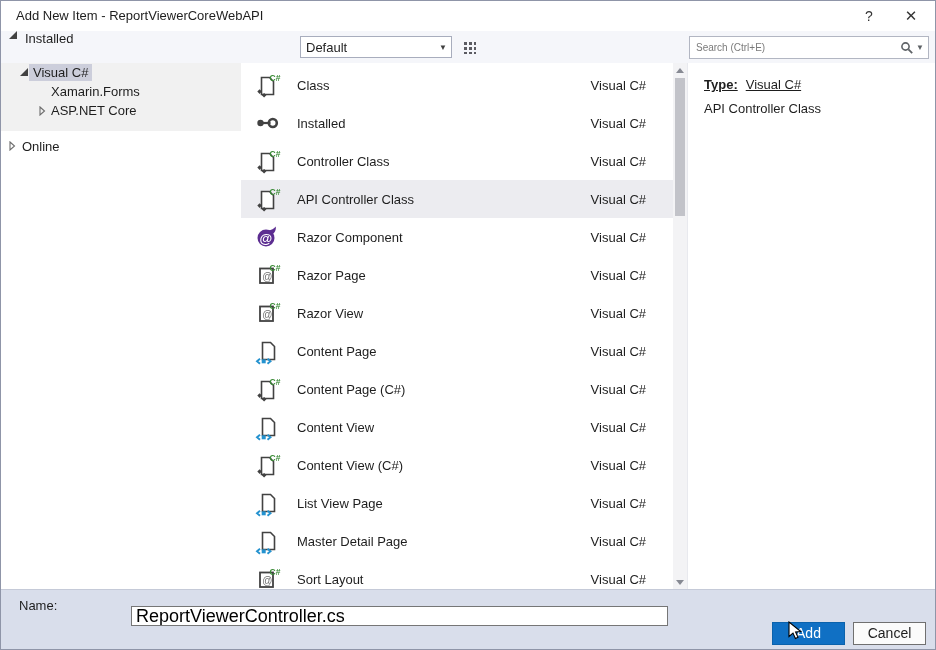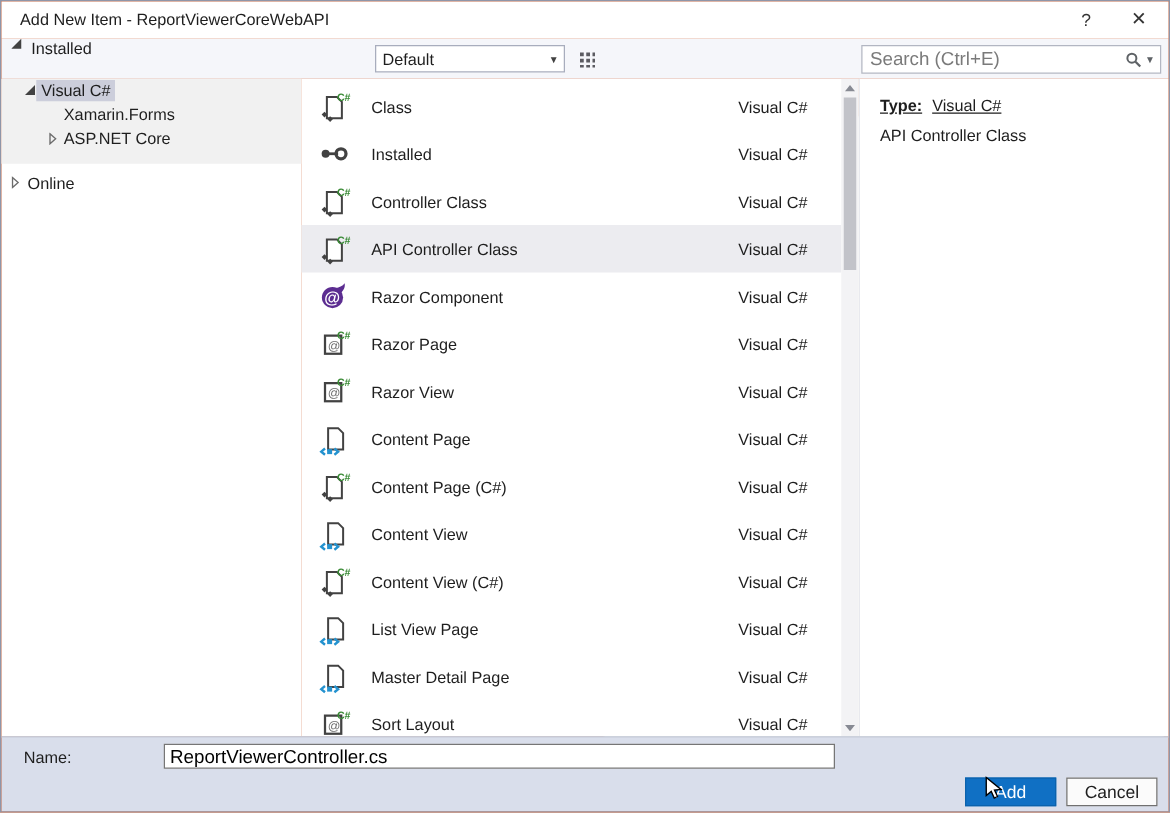--- a/index.html
+++ b/index.html
@@ -21,21 +21,21 @@
     border:1px solid #a8adbd;display:flex;align-items:center;}
   .sort-combo .val{flex:1;padding-left:5px;}
   .sort-combo .arr{width:16px;text-align:center;font-size:8px;color:#414141;}
   .viewbtn{position:absolute;top:4px;width:24px;height:24px;display:flex;align-items:center;
     justify-content:center;border:1px solid transparent;}
   .viewbtn.grid{left:456px;}
   .viewbtn.list{left:482px;background:#fcf3da;border-color:#e0c27e;}
   .searchbox{position:absolute;left:688px;top:5px;width:238px;height:21px;background:#fff;
     border:1px solid #b2b6c2;display:flex;align-items:center;}
   .searchbox input{flex:1;border:none;outline:none;background:transparent;height:17px;
-    font-family:"Liberation Sans",sans-serif;font-size:15px;color:#1e1e1e;padding:0 0 0 6px;}
+    font-family:"Liberation Sans",sans-serif;font-size:10px;color:#1e1e1e;padding:0 0 0 6px;}
   .searchbox input::placeholder{color:#7a7a7a;opacity:1;}
   .searchbox .sicons{display:flex;align-items:center;gap:2px;padding-right:4px;}
   .searchbox .chev{font-size:8px;color:#5e6266;}
   
   .sidebar{position:absolute;left:0;top:62px;width:240px;height:526px;background:#fff;}
   .tree-block{position:absolute;left:0;top:0;width:240px;height:68px;background:#f1f1f1;}
   .tree-row{height:19px;display:flex;align-items:center;}
   .tree-row .tglyph{width:10px;display:inline-flex;justify-content:center;}
   .tree-row.lvl1{padding-left:18px;}
   .tree-row.lvl2{padding-left:36px;}
@@ -60,22 +60,22 @@
   .tri-up{width:0;height:0;border-left:4px solid transparent;border-right:4px solid transparent;border-bottom:5px solid #878a93;}
   .tri-down{width:0;height:0;border-left:4px solid transparent;border-right:4px solid transparent;border-top:5px solid #878a93;}
   
   .details{position:absolute;left:686px;top:62px;right:0;height:526px;background:#fff;border-left:1px solid #e8e9ee;padding:14px 0 0 16px;box-sizing:border-box;}
   .details .line1{margin-bottom:9px;text-decoration:underline;}
   .details b{font-weight:bold;}
   .details .tval{margin-left:8px;}
   
   .footer{position:absolute;left:0;top:588px;right:0;height:62px;background:#d9deeb;border-top:1px solid #c5cad8;box-sizing:border-box;}
   .name-label{position:absolute;left:18px;top:8px;}
-  .name-input{position:absolute;left:130px;top:5px;width:527px;height:16px;border:1px solid #767676;
-    background:#fff;font-family:"Liberation Sans",sans-serif;font-size:15px;padding:1px 4px;outline:none;}
+  .name-input{position:absolute;left:130px;top:16px;width:527px;height:16px;border:1px solid #767676;
+    background:#fff;font-family:"Liberation Sans",sans-serif;font-size:18px;padding:1px 4px;outline:none;}
   .btn{position:absolute;top:32px;width:73px;height:23px;text-align:center;line-height:21px;
     font-size:14px;box-sizing:border-box;cursor:default;}
   .btn.add{left:771px;background:#1070c4;border:1px solid #0b62ac;color:#fff;}
   .btn.cancel{left:852px;background:#fbfbfb;border:1px solid #707070;color:#1e1e1e;}
   .cursor{position:absolute;left:786px;top:620px;z-index:50;pointer-events:none;}
   svg text{font-family:"Liberation Sans",sans-serif;}
 </style>
 </head>
 <body>
 

